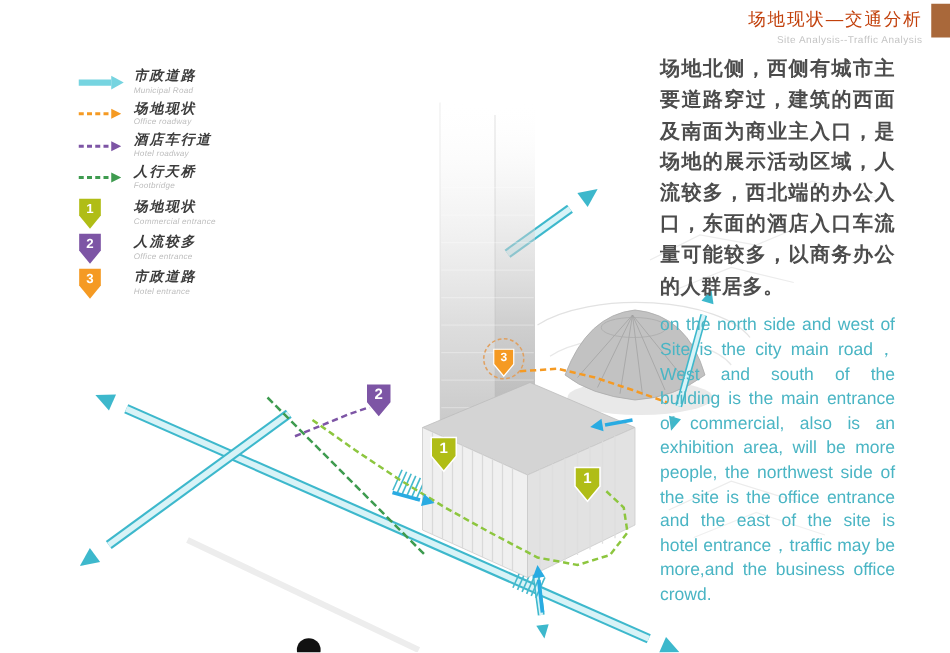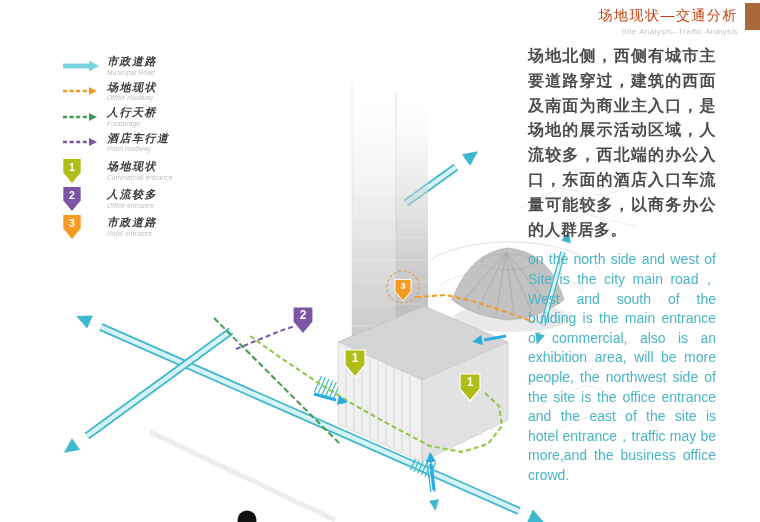--- a/index.html
+++ b/index.html
@@ -241,40 +241,40 @@
       </span>
       <span class="lbl">
         <div class="zh">场地现状</div>
         <div class="en">Office roadway</div>
       </span>
     </div>
 
     <div class="legend-item">
       <span class="glyph">
         <svg width="38" height="12" viewBox="0 0 38 12">
+          <line x1="1" y1="6" x2="27" y2="6" stroke-width="2.4" stroke-dasharray="4 2.6" stroke="#7d55a5"></line>
+          <polygon points="27,2 35,6 27,10" fill="#7d55a5"></polygon>
+        </svg>
+      </span>
+      <span class="lbl">
+        <div class="zh">酒店车行道</div>
+        <div class="en">Hotel roadway</div>
+      </span>
+    </div>
+
+    <div class="legend-item">
+      <span class="glyph">
+        <svg width="38" height="12" viewBox="0 0 38 12">
           <line x1="1" y1="6" x2="27" y2="6" stroke-width="2.4" stroke-dasharray="4 2.6" stroke="#3e9b4f"></line>
           <polygon points="27,2 35,6 27,10" fill="#3e9b4f"></polygon>
         </svg>
       </span>
       <span class="lbl">
         <div class="zh">人行天桥</div>
         <div class="en">Footbridge</div>
-      </span>
-    </div>
-
-    <div class="legend-item">
-      <span class="glyph">
-        <svg width="38" height="12" viewBox="0 0 38 12">
-          <line x1="1" y1="6" x2="27" y2="6" stroke-width="2.4" stroke-dasharray="4 2.6" stroke="#7d55a5"></line>
-          <polygon points="27,2 35,6 27,10" fill="#7d55a5"></polygon>
-        </svg>
-      </span>
-      <span class="lbl">
-        <div class="zh">酒店车行道</div>
-        <div class="en">Hotel roadway</div>
       </span>
     </div>
 
 
     <div class="legend-item pin-item">
       <span class="glyph">
         <svg width="20" height="26" viewBox="-10 -26 20 27">
           <path d="M0,0 L-9,-11 L-9,-25 L9,-25 L9,-11 Z" fill="#b0bd16"></path>
           <text class="pin-num" x="0" y="-13">1</text>
         </svg>

